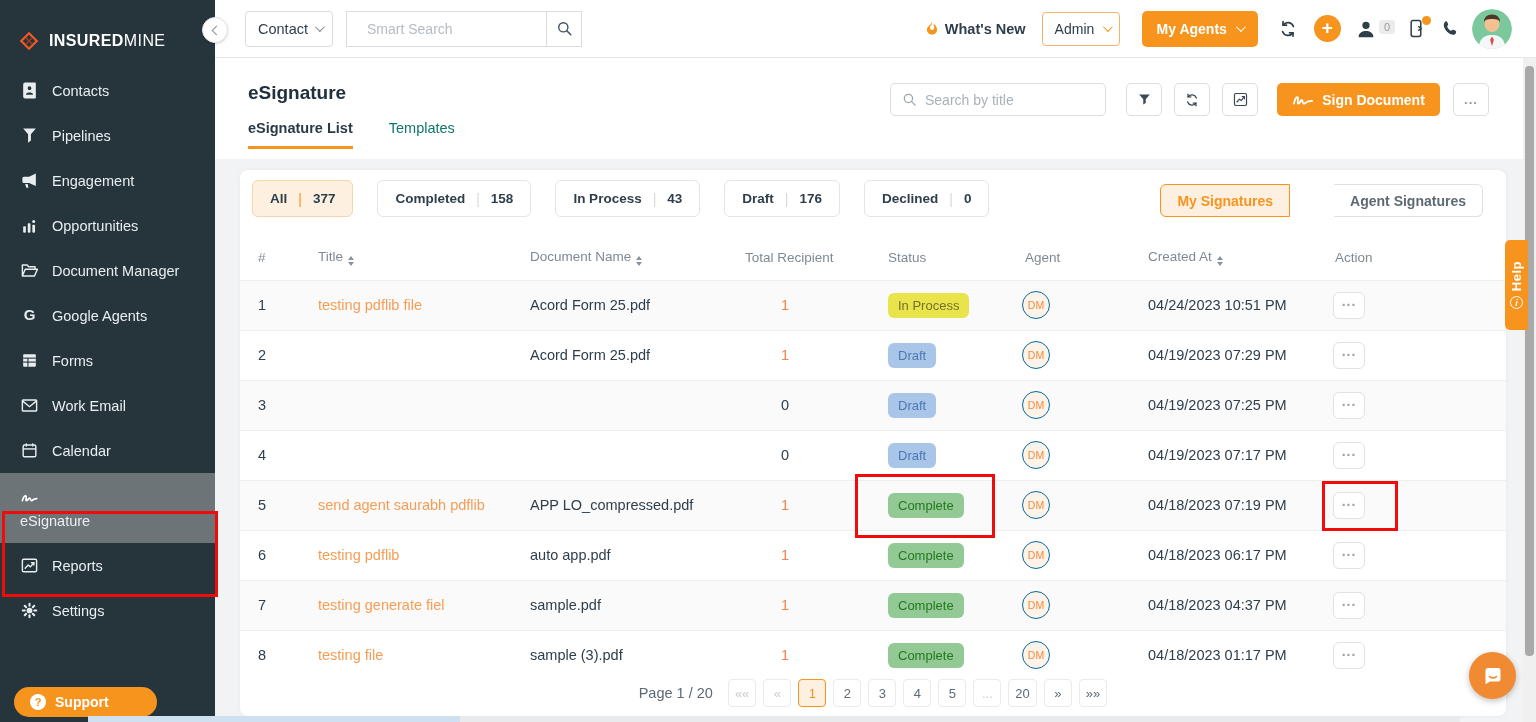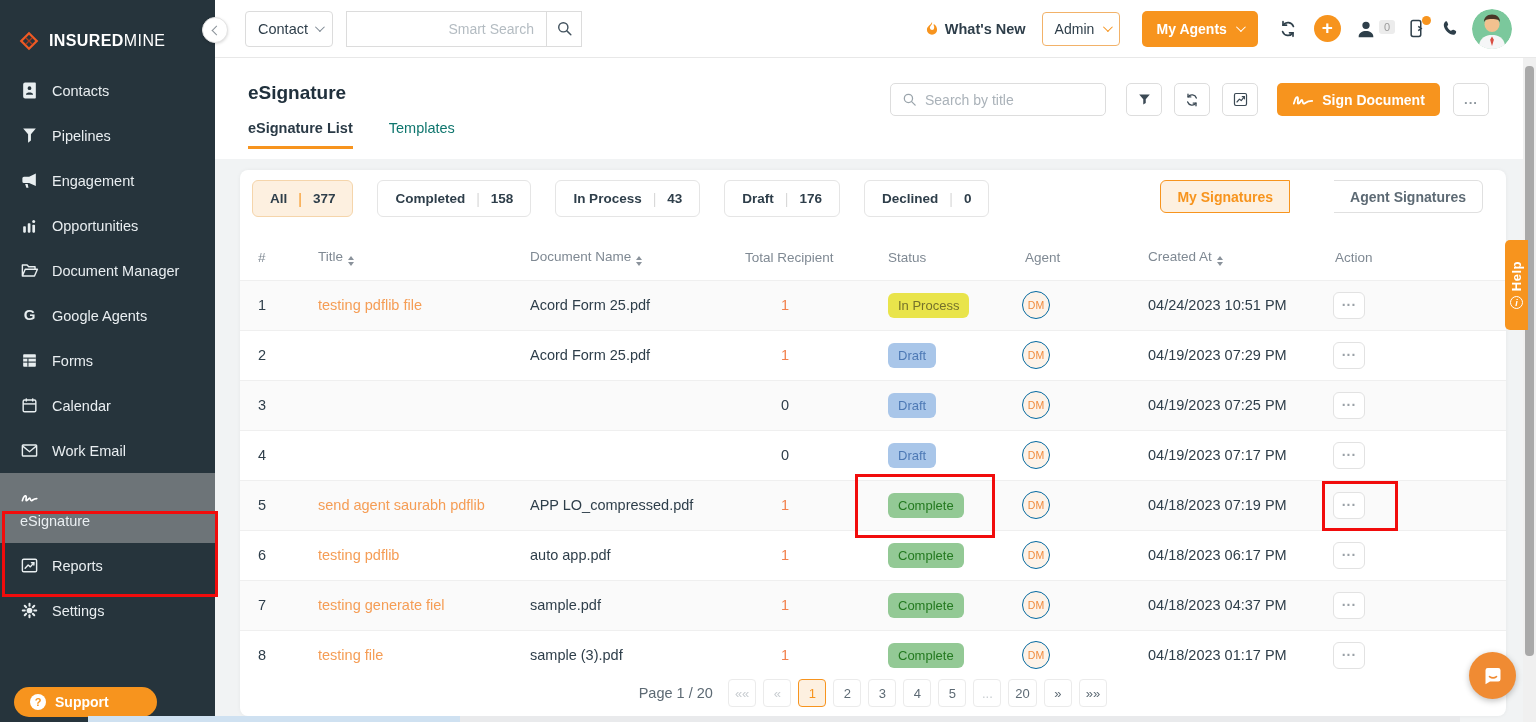--- a/index.html
+++ b/index.html
@@ -24,21 +24,21 @@
 .collapse-btn{position:absolute;left:202px;top:17px;width:26px;height:26px;border-radius:50%;background:#fff;border:1px solid #e3e3e3;z-index:10;display:flex;align-items:center;justify-content:center;cursor:pointer;box-shadow:0 1px 3px rgba(0,0,0,.15);}
 .chev-left{width:7px;height:7px;border-left:1.8px solid #8a9299;border-bottom:1.8px solid #8a9299;transform:rotate(45deg);margin-left:2px;}
 
 
 .topbar{position:absolute;left:215px;top:0;width:1321px;height:58px;background:#fff;border-bottom:1px solid #e8e8e8;display:flex;align-items:center;z-index:4;}
 .entity-select{margin-left:30px;width:88px;height:36px;border:1px solid #dcdcdc;border-radius:4px;display:flex;align-items:center;justify-content:space-between;padding:0 10px 0 12px;font-size:14.5px;color:#2e3e4a;background:#fff;cursor:pointer;}
 .chev{width:7px;height:7px;border-right:1.5px solid #7d8893;border-bottom:1.5px solid #7d8893;transform:rotate(45deg) translateY(-2px);display:inline-block;}
 .chev.orange{border-color:#f7941e;}
 .chev.white{border-color:#fff;}
 .smart-search{margin-left:13px;display:flex;height:36px;}
-.smart-search input{width:200px;height:36px;border:1px solid #dcdcdc;border-right:none;padding:0 12px;font-size:14px;color:#ec4899;outline:none;text-align:right;}
+.smart-search input{width:200px;height:36px;border:1px solid #dcdcdc;border-right:none;padding:0 20px;font-size:14px;color:#ec4899;outline:none;}
 .smart-search input::placeholder{color:#b4bcc2;}
 .search-btn{width:36px;height:36px;border:1px solid #dcdcdc;background:#fff;display:flex;align-items:center;justify-content:center;cursor:pointer;color:#42525e;}
 .topbar-right{margin-left:auto;display:flex;align-items:center;margin-right:24px;}
 .whats-new{display:flex;align-items:center;gap:5px;font-size:14.5px;font-weight:700;color:#2e3e4a;cursor:pointer;}
 .admin-select{margin-left:16px;width:78px;height:34px;border:1px solid #f2b269;border-radius:4px;display:flex;align-items:center;justify-content:space-between;padding:0 9px 0 12px;font-size:14px;color:#2e3e4a;cursor:pointer;background:#fff;}
 .my-agents{margin-left:22px;height:36px;background:#f7941e;border:none;border-radius:5px;color:#fff;font-weight:700;font-size:14px;padding:0 15px;display:flex;align-items:center;gap:9px;cursor:pointer;}
 .icon-btn{background:none;border:none;cursor:pointer;display:flex;align-items:center;justify-content:center;position:relative;}
 .refresh-ic{margin-left:20px;}
 .plus-circle{margin-left:16px;width:27px;height:27px;border-radius:50%;background:#f7941e;color:#fff;font-size:19px;font-weight:600;display:flex;align-items:center;justify-content:center;border:none;cursor:pointer;padding-bottom:2px;}
 .people-wrap{margin-left:14px;display:flex;align-items:flex-start;cursor:pointer;}
@@ -59,21 +59,21 @@
 .title-search input::placeholder{color:#aab2b9;}
 .tool-btn{position:absolute;top:25px;width:36px;height:33px;border:1px solid #ddd;border-radius:5px;background:#fff;display:flex;align-items:center;justify-content:center;cursor:pointer;color:#3c4a55;}
 .filter-btn{left:911px;}
 .refresh2-btn{left:959px;}
 .chart-btn{left:1007px;}
 .more-btn{left:1238px;color:#8d969d;font-weight:700;letter-spacing:1px;}
 .sign-btn{position:absolute;left:1062px;top:25px;height:33px;width:163px;background:#f7941e;border:none;border-radius:5px;color:#fff;font-weight:700;font-size:14px;display:flex;align-items:center;justify-content:center;gap:8px;cursor:pointer;}
 
 
 .card{position:absolute;left:240px;top:170px;width:1266px;height:546px;background:#fff;border-radius:8px;box-shadow:0 0 4px rgba(0,0,0,.05);z-index:3;}
-.chips-row{position:absolute;left:12px;top:10px;right:23px;display:flex;align-items:flex-start;gap:24px;}
+.chips-row{position:absolute;left:12px;top:10px;right:23px;display:flex;align-items:flex-end;gap:24px;}
 .chip{height:37px;border:1px solid #e5e5e5;border-radius:6px;background:#fff;display:flex;align-items:center;gap:11px;padding:0 17px;font-size:13.5px;color:#2e3e4a;cursor:pointer;}
 .chip-label,.chip-count{font-weight:600;color:#2e3e4a;}
 .chip-sep{color:#d9d9d9;font-size:14px;font-weight:400;}
 .chip.active{background:#fdf0e0;border-color:#f5d5ab;}
 .chip.active .chip-sep{color:#f7941e;}
 .view-toggle{margin-left:auto;display:flex;}
 .toggle-btn{height:33px;padding:0 16px;font-size:14px;font-weight:600;border:1px solid #e0e0e0;background:#fff;color:#5d6a74;cursor:pointer;}
 .toggle-btn:first-child{border-radius:6px 0 0 6px;}
 .toggle-btn:last-child{border-radius:0 6px 6px 0;border-left:none;margin-left:44px;}
 .toggle-btn.active{background:#fdf0e0;border:1px solid #f7941e;color:#f7941e;}
@@ -202,39 +202,39 @@
                 <line x1="4" y1="14" x2="20" y2="14"></line>
               </g>
             </svg>
           </span>
           <span class="side-label">Forms</span>
         </div>
         <div class="side-item">
           <span class="side-icon">
             <svg viewBox="0 0 24 24">
               <g fill="none" stroke="#e8eef0" stroke-width="1.8">
+                <rect x="3" y="5" width="18" height="14" rx="1"></rect>
+                <path d="M3.5 6.5L12 13.5l8.5-7"></path>
+              </g>
+            </svg>
+          </span>
+          <span class="side-label">Work Email</span>
+        </div>
+        <div class="side-item">
+          <span class="side-icon">
+            <svg viewBox="0 0 24 24">
+              <g fill="none" stroke="#e8eef0" stroke-width="1.8">
                 <rect x="4" y="5" width="16" height="15" rx="1.8"></rect>
                 <line x1="8" y1="3" x2="8" y2="7"></line>
                 <line x1="16" y1="3" x2="16" y2="7"></line>
                 <line x1="4" y1="10" x2="20" y2="10"></line>
               </g>
             </svg>
           </span>
           <span class="side-label">Calendar</span>
-        </div>
-        <div class="side-item">
-          <span class="side-icon">
-            <svg viewBox="0 0 24 24">
-              <g fill="none" stroke="#e8eef0" stroke-width="1.8">
-                <rect x="3" y="5" width="18" height="14" rx="1"></rect>
-                <path d="M3.5 6.5L12 13.5l8.5-7"></path>
-              </g>
-            </svg>
-          </span>
-          <span class="side-label">Work Email</span>
         </div>
         <div class="side-item active">
           <span class="side-icon">
             <svg viewBox="0 0 24 24">
               <path fill="none" stroke="#fff" stroke-width="2.1" stroke-linecap="round" d="M3 16c1.5-6 4.2-7.6 4.8-5 .4 2-1 5 .5 5 1.8 0 2.4-3.4 3.9-3.4 1 0 .6 3.4 2 3.4 1.8 0 2.3-2.6 7-2.6"></path>
             </svg>
           </span>
           <span class="side-label">eSignature</span>
         </div>
         <div class="side-item">

